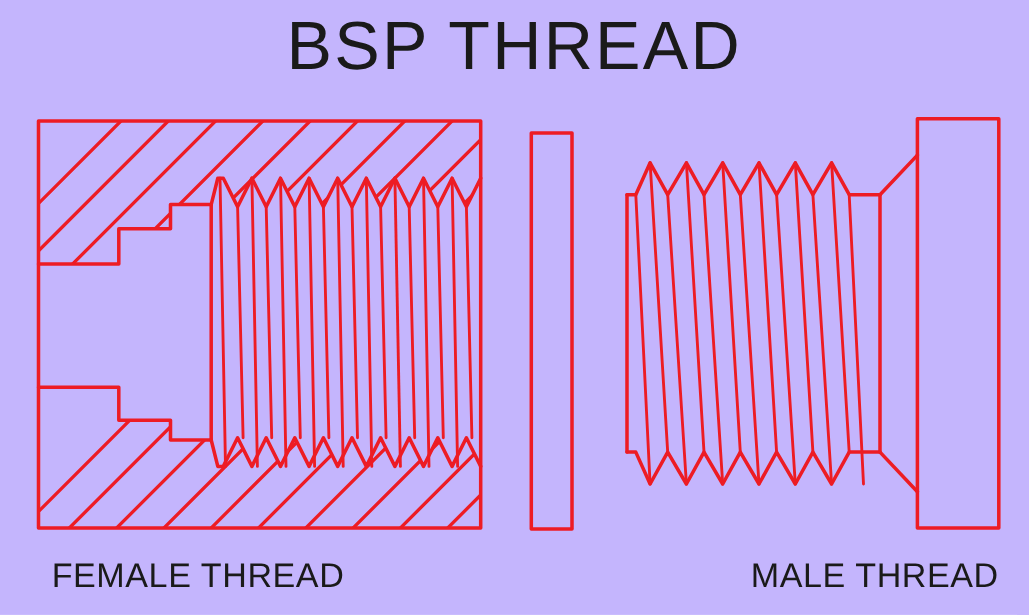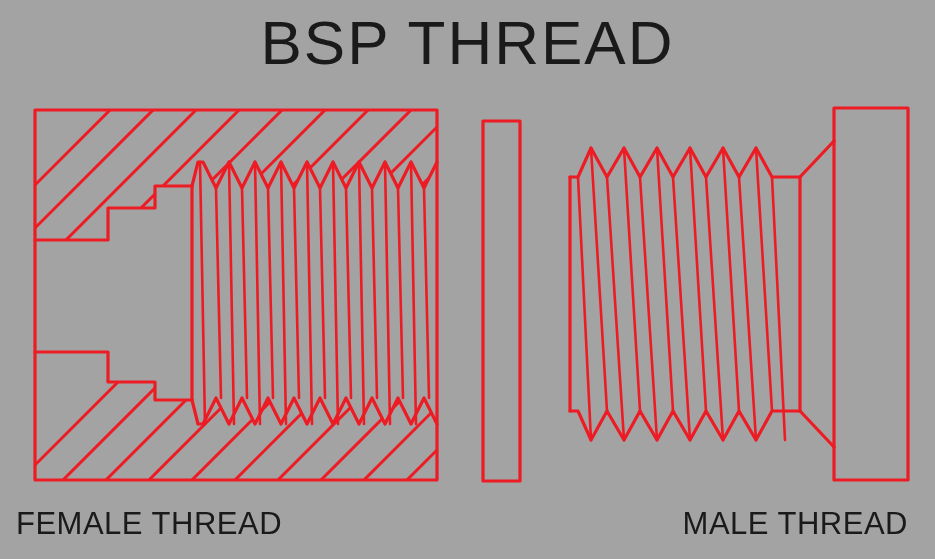--- a/index.html
+++ b/index.html
@@ -7,21 +7,21 @@
     padding: 0;
     background: #ffffff;
   }
   body {
     font-family: "Liberation Sans", sans-serif;
   }
   #stage {
     position: relative;
     width: 935px;
     height: 559px;
-    background: #a3a3a3;
+    background: #c4b5fd;
     overflow: hidden;
   }
   #title {
     position: absolute;
     left: 0;
     top: 12px;
     width: 935px;
     text-align: center;
     font-family: "Liberation Sans", sans-serif;
     font-size: 62px;
@@ -34,21 +34,21 @@
   .caption {
     position: absolute;
     bottom: 17px;
     font-family: "Liberation Sans", sans-serif;
     font-size: 31px;
     font-weight: 300;
     letter-spacing: 0.5px;
     color: #1a1a1a;
     white-space: nowrap;
   }
-  #caption-left  { left: 16px; }
+  #caption-left  { left: 47px; }
   #caption-right { right: 27px; margin-left: 31px; }
   #drawing {
     position: absolute;
     left: 0;
     top: 0;
   }
 </style>
 </head>
 <body>
 

